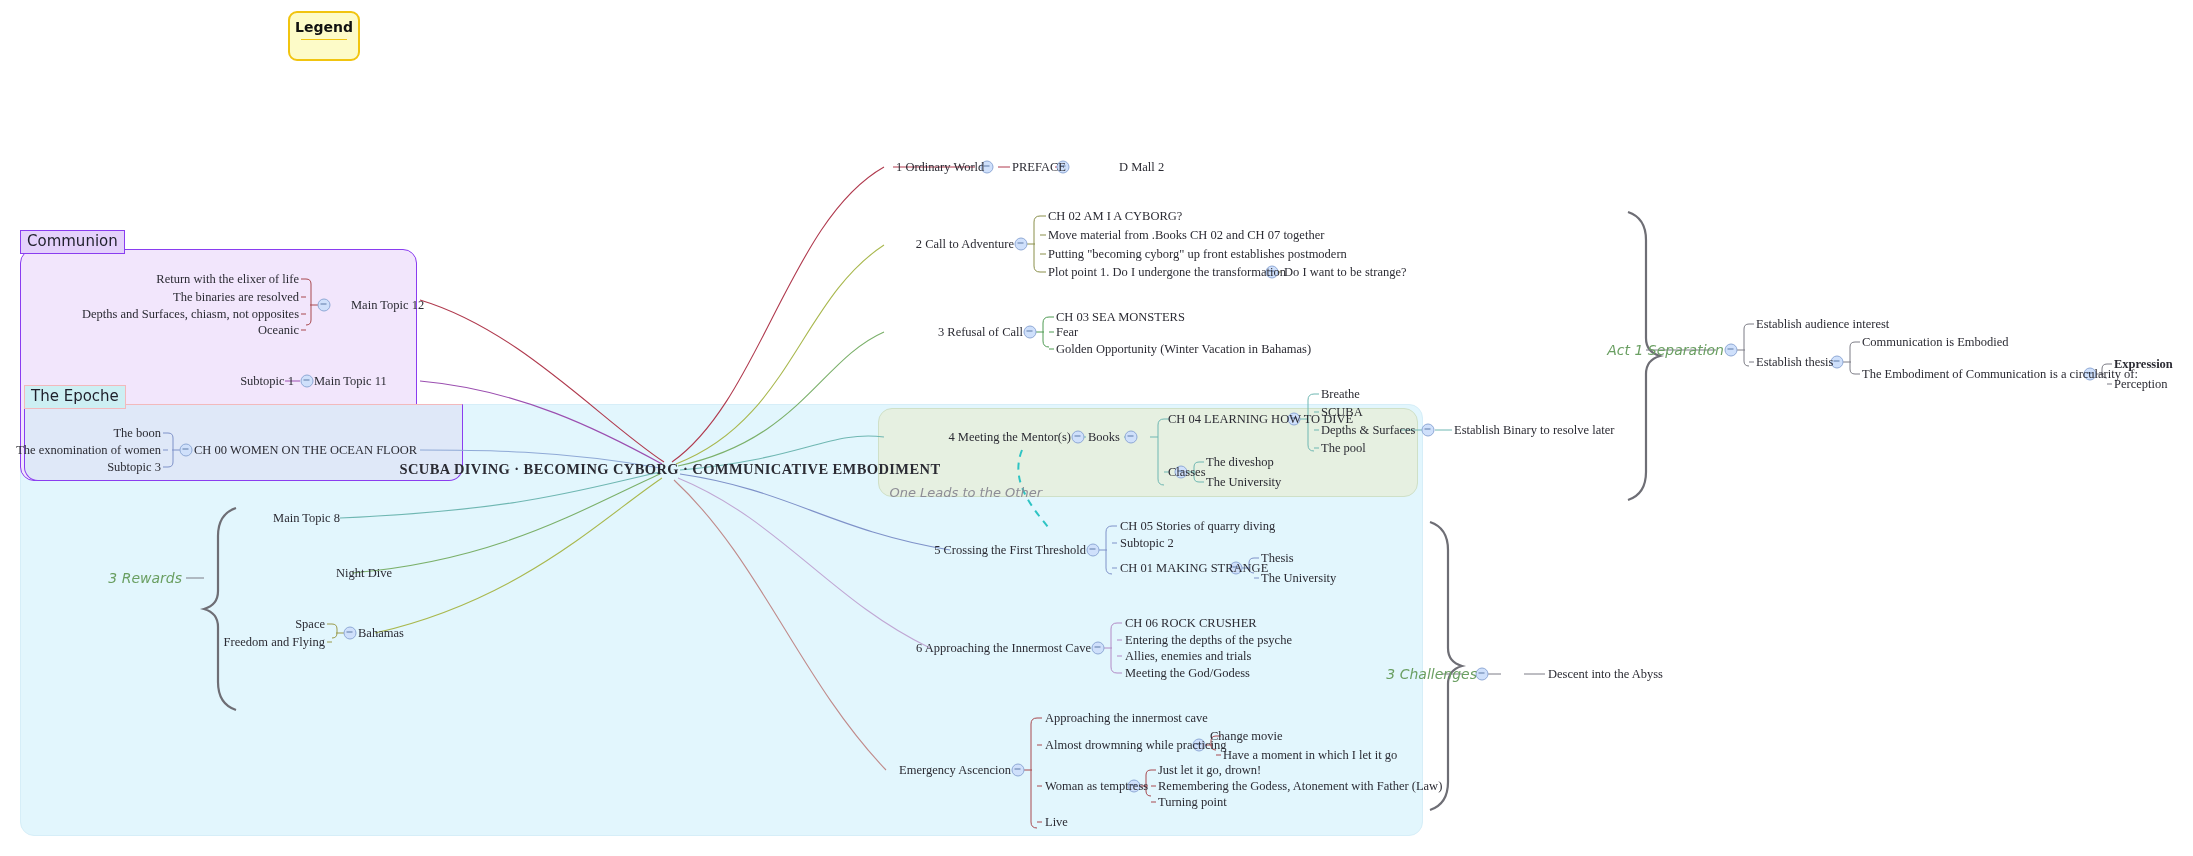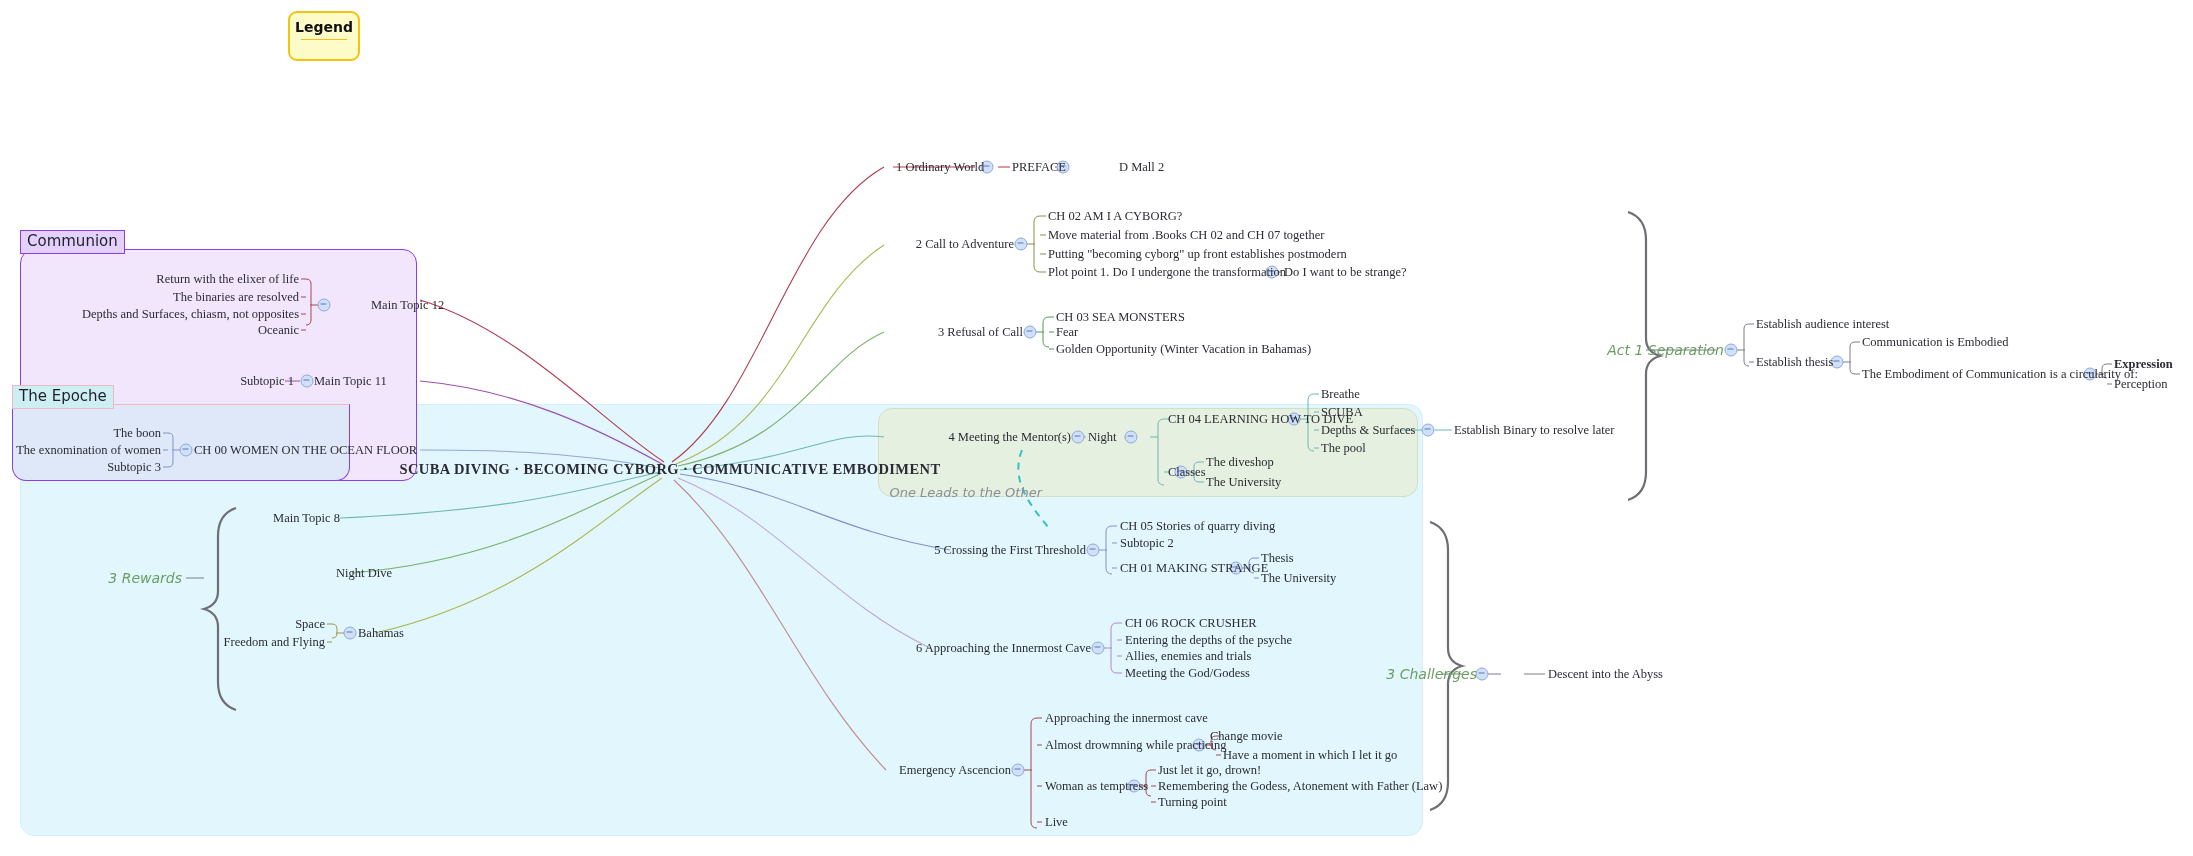--- a/index.html
+++ b/index.html
@@ -65,21 +65,21 @@
 
   <div class="region" id="region-blue" style="left:20px;top:404px;width:1403px;height:432px;">
     <div class="region-body"></div>
   </div>
 
   <div class="region" id="region-communion" style="left:20px;top:249px;width:397px;height:232px;">
     <div class="region-body"></div>
     <div class="region-label">Communion</div>
   </div>
 
-  <div class="region" id="region-epoche" style="left:12px;top:404px;width:338px;height:77px;">
+  <div class="region" id="region-epoche" style="left:24px;top:404px;width:439px;height:77px;">
     <div class="region-body"></div>
     <div class="region-label">The Epoche</div>
   </div>
 
   <div class="region" id="region-mentorbox" style="left:878px;top:408px;width:540px;height:89px;">
     <div class="region-body"></div>
   </div>
 
   <div class="legend">
     <div class="legend-title">Legend</div>
@@ -231,21 +231,21 @@
   <div class="node sz-main lbl-r" style="left:1048px;top:254px;">Putting "becoming cyborg" up front establishes postmodern</div>
   <div class="node sz-main lbl-r" style="left:1048px;top:272px;">Plot point 1. Do I undergone the transformation</div>
   <div class="node sz-main lbl-r" style="left:1284px;top:272px;">Do I want to be strange?</div>
 
   <div class="node sz-main lbl-l" style="left:1023px;top:332px;">3 Refusal of Call</div>
   <div class="node sz-main lbl-r" style="left:1056px;top:317px;">CH 03 SEA MONSTERS</div>
   <div class="node sz-main lbl-r" style="left:1056px;top:332px;">Fear</div>
   <div class="node sz-main lbl-r" style="left:1056px;top:349px;">Golden Opportunity (Winter Vacation in Bahamas)</div>
 
   <div class="node sz-main lbl-l" style="left:1071px;top:437px;">4 Meeting the Mentor(s)</div>
-  <div class="node sz-main lbl-r" style="left:1088px;top:437px;">Night</div>
+  <div class="node sz-main lbl-r" style="left:1088px;top:437px;">Books</div>
   <div class="node sz-main lbl-r" style="left:1168px;top:419px;">CH 04 LEARNING HOW TO DIVE</div>
   <div class="node sz-main lbl-r" style="left:1321px;top:394px;">Breathe</div>
   <div class="node sz-main lbl-r" style="left:1321px;top:412px;">SCUBA</div>
   <div class="node sz-main lbl-r" style="left:1321px;top:430px;">Depths &amp; Surfaces</div>
   <div class="node sz-main lbl-r" style="left:1454px;top:430px;">Establish Binary to resolve later</div>
   <div class="node sz-main lbl-r" style="left:1321px;top:448px;">The pool</div>
   <div class="node sz-main lbl-r" style="left:1168px;top:472px;">Classes</div>
   <div class="node sz-main lbl-r" style="left:1206px;top:462px;">The diveshop</div>
   <div class="node sz-main lbl-r" style="left:1206px;top:482px;">The University</div>
 
@@ -277,21 +277,21 @@
   <div class="node sz-main lbl-r" style="left:1756px;top:324px;">Establish audience interest</div>
   <div class="node sz-main lbl-r" style="left:1756px;top:362px;">Establish thesis</div>
   <div class="node sz-main lbl-r" style="left:1862px;top:342px;">Communication is Embodied</div>
   <div class="node sz-main lbl-r" style="left:1862px;top:374px;">The Embodiment of Communication is a circularity of:</div>
   <div class="node sz-main lbl-r" style="left:2114px;top:364px;font-weight:bold;">Expression</div>
   <div class="node sz-main lbl-r" style="left:2114px;top:384px;">Perception</div>
 
   <div class="node italic-green lbl-l" style="left:1477px;top:674px;">3 Challenges</div>
   <div class="node sz-main lbl-r" style="left:1548px;top:674px;">Descent into the Abyss</div>
 
-  <div class="node sz-main lbl-r" style="left:347px;top:305px;padding-left:24px;">Main Topic 12</div>
+  <div class="node sz-main lbl-r" style="left:327px;top:305px;padding-left:24px;">Main Topic 12</div>
   <div class="node sz-main lbl-l" style="left:299px;top:279px;">Return with the elixer of life</div>
   <div class="node sz-main lbl-l" style="left:299px;top:297px;">The binaries are resolved</div>
   <div class="node sz-main lbl-l" style="left:299px;top:314px;">Depths and Surfaces, chiasm, not opposites</div>
   <div class="node sz-main lbl-l" style="left:299px;top:330px;">Oceanic</div>
 
   <div class="node sz-main lbl-r" style="left:314px;top:381px;">Main Topic 11</div>
   <div class="node sz-main lbl-l" style="left:294px;top:381px;">Subtopic 1</div>
 
   <div class="node sz-main lbl-r" style="left:194px;top:450px;text-align:center;">CH 00 WOMEN ON THE OCEAN FLOOR</div>
   <div class="node sz-main lbl-l" style="left:161px;top:433px;">The boon</div>

